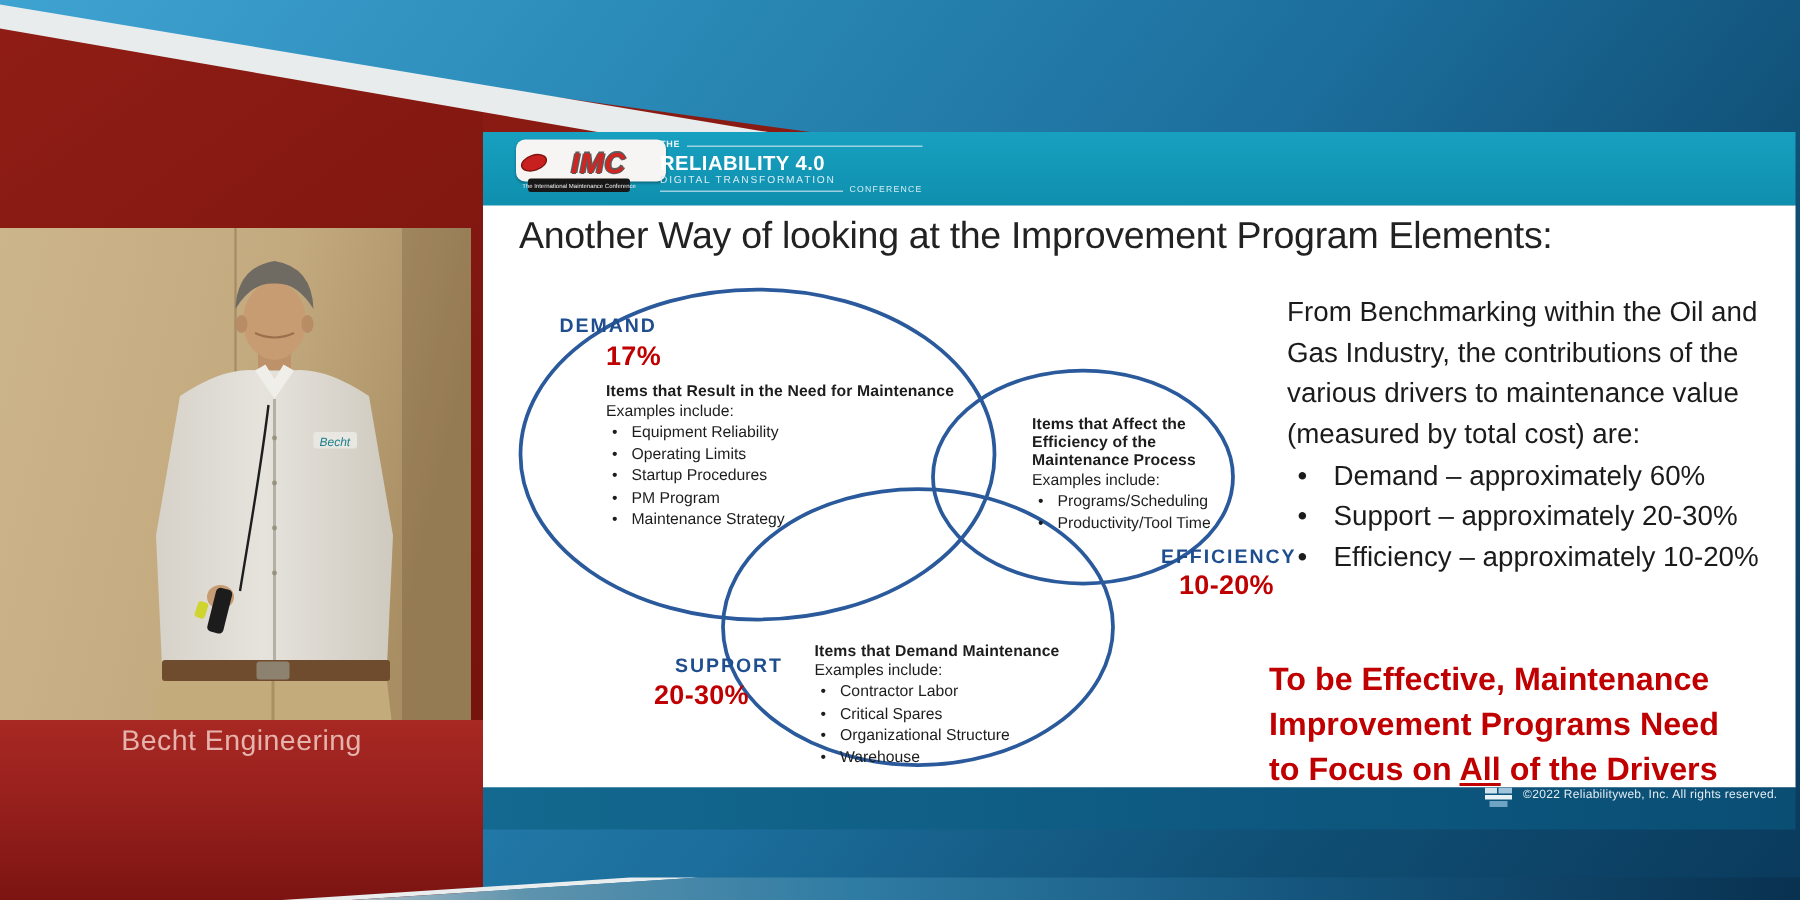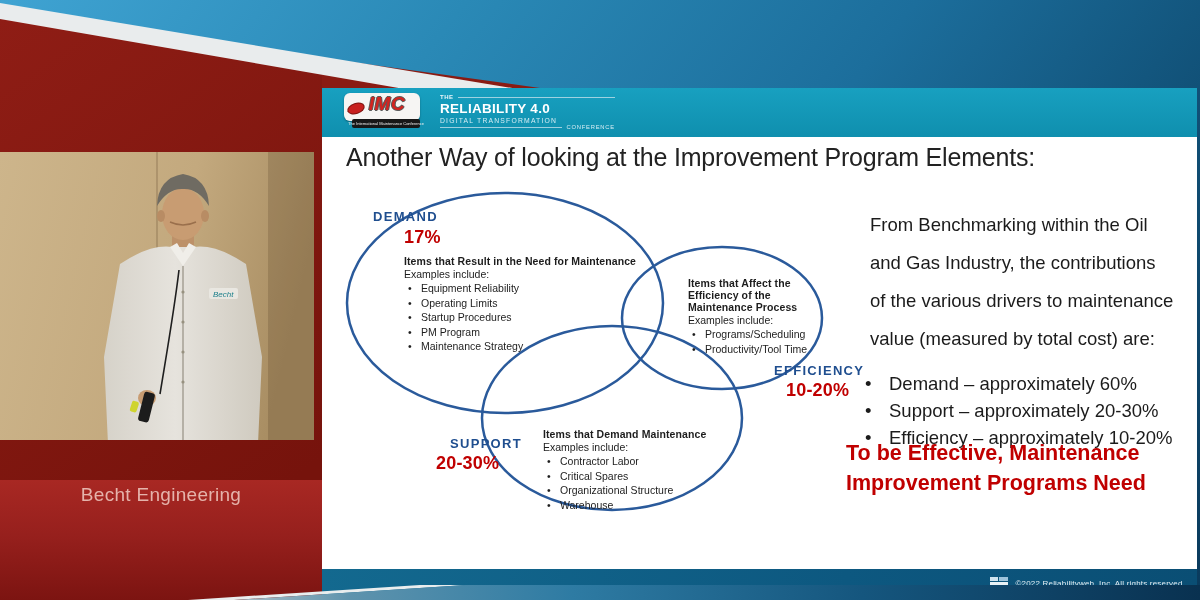--- a/index.html
+++ b/index.html
@@ -5,40 +5,40 @@
   html,body { margin:0; padding:0; background:#222; }
   .stage {
     position:relative; width:1200px; height:600px; overflow:hidden;
     font-family:"Liberation Sans", sans-serif;
     background:linear-gradient(128deg,#3fa3d2 0%,#2a89b6 28%,#1c6e9c 55%,#104e74 78%,#0a3a5c 100%);
   }
   .bg-art, .bg-front { position:absolute; inset:0; pointer-events:none; }
   .bg-art { z-index:1; } .bg-front { z-index:3; }
 
   
-  .video { position:absolute; left:0; top:152px; width:314px; height:288px; z-index:2; overflow:hidden; }
+  .video { position:absolute; left:0; top:152px; width:314px; height:328px; z-index:2; overflow:hidden; }
 
   
   .nameband { position:absolute; left:0; top:480px; width:322px; height:120px; z-index:2;
     background:linear-gradient(180deg,#a82823 0%,#97201d 45%,#7c1411 100%); text-align:center; }
   .nameband .nm { margin-top:15px; font-size:26px; color:#f5f1ef; letter-spacing:0.5px; }
   .nameband .co { margin-top:4px; font-size:19px; color:#e5b3ab; letter-spacing:0.3px; }
 
   
   .slide { position:absolute; left:322px; top:88px; width:875px; height:497px; z-index:2; }
   .slide-header { position:relative; height:49px; background:linear-gradient(180deg,#18a0c0 0%,#0f8fae 100%); }
-  .slide-body { position:relative; height:432px; background:#ffffff; overflow:hidden; }
+  .slide-body { position:relative; height:388px; background:#ffffff; overflow:hidden; }
   .slide-footer { position:relative; height:28px; background:linear-gradient(90deg,#13698f 0%,#0d5880 60%,#0a4e74 100%);
-    display:flex; align-items:center; justify-content:flex-end; gap:7px; padding-right:12px; box-sizing:border-box;padding-left:36px; }
+    display:flex; align-items:flex-start; justify-content:flex-end; gap:7px; padding-right:12px; box-sizing:border-box;padding-left:36px; }
   .slide-footer .copy { font-size:8px; color:#e4edf3; letter-spacing:0.2px; }
 
   
   .imc-logo { position:absolute; left:22px; top:5px; width:84px; height:38px; }
-  .imc-box { position:absolute; left:0; top:0; width:76px; height:28px; background:#f6f5f3; border-radius:6px;
-    box-shadow:0 1px 2px rgba(0,0,0,.35); display:flex; align-items:flex-start; justify-content:center; }
+  .imc-box { position:absolute; left:0; top:0; width:100px; height:28px; background:#f6f5f3; border-radius:6px;
+    box-shadow:0 1px 2px rgba(0,0,0,.35); display:flex; align-items:flex-end; justify-content:center; }
   .imc-swoosh { position:absolute; left:4px; top:11px; width:16px; height:9px; background:#c8201f; border-radius:50%;
     transform:rotate(-18deg); box-shadow:0 0 0 1px #7e1410; }
   .imc-text { font-style:italic; font-weight:900; font-size:19px; color:#d22420; letter-spacing:0.5px; margin-left:10px;
     text-shadow:-1px 0 #5c5c5c,0 1px #5c5c5c,1px 0 #5c5c5c,0 -1px #5c5c5c; }
   .imc-ribbon { position:absolute; left:8px; top:26px; width:68px; height:9px; background:#171717; border-radius:2px;
     display:flex; align-items:center; justify-content:center; }
   .imc-ribbon span { font-size:4px; color:#f0f0f0; white-space:nowrap; }
 
   
   .lockup { position:absolute; left:118px; top:6px; width:175px; color:#fff; }
@@ -57,21 +57,21 @@
   .vblk { position:absolute; color:#1d1d1d; }
   .vhead { font-size:10.5px; font-weight:bold; letter-spacing:0.1px; }
   .vhead.pre { white-space:pre-line; }
   .nowrap { white-space:nowrap; }
   .vex { font-size:10.5px; margin-top:1px; }
   .vblk ul { list-style:none; margin:1px 0 0; padding:0; }
   .vblk li { font-size:10.5px; line-height:14.5px; padding-left:17px; position:relative; }
   .vblk li::before { content:"•"; position:absolute; left:4px; }
 
   .benchmark { position:absolute; left:536px; top:57px; width:330px; }
-  .benchmark p { margin:12px; font-size:18.5px; line-height:38px; color:#1b1b1b; }
+  .benchmark p { margin:0; font-size:18.5px; line-height:27px; color:#1b1b1b; }
   .benchmark ul { list-style:none; margin:1px 0 0; padding:0; }
   .benchmark li { font-size:18.5px; line-height:27px; padding-left:31px; position:relative; color:#1b1b1b; }
   .benchmark li::before { content:"•"; position:absolute; left:7px; }
 
   .statement { position:absolute; left:524px; top:301px; width:335px; color:#c00000; font-weight:bold;
     font-size:21.5px; line-height:30px; }
   .statement .emph { text-decoration:underline; }
 </style>
 </head>
 <body>
@@ -234,20 +234,21 @@
         <ul>
           <li>Demand – approximately 60%</li>
           <li>Support – approximately 20-30%</li>
           <li>Efficiency – approximately 10-20%</li>
         </ul>
       </div>
 
       <div class="statement">
         <div>To be Effective, Maintenance</div>
         <div>Improvement Programs Need</div>
+        <div><span>to Focus on </span><span class="emph">All</span><span> of the Drivers</span></div>
       </div>
     </div>
 
     <div class="slide-footer">
       <svg width="18" height="13" viewBox="0 0 18 13" xmlns="http://www.w3.org/2000/svg">
         <rect x="0" y="0" width="8" height="4" fill="#cfe3ee"></rect>
         <rect x="9" y="0" width="9" height="4" fill="#9fc4db"></rect>
         <rect x="0" y="5" width="18" height="3" fill="#e8f1f6"></rect>
         <rect x="3" y="9" width="12" height="4" fill="#6fa3c4"></rect>
       </svg>

